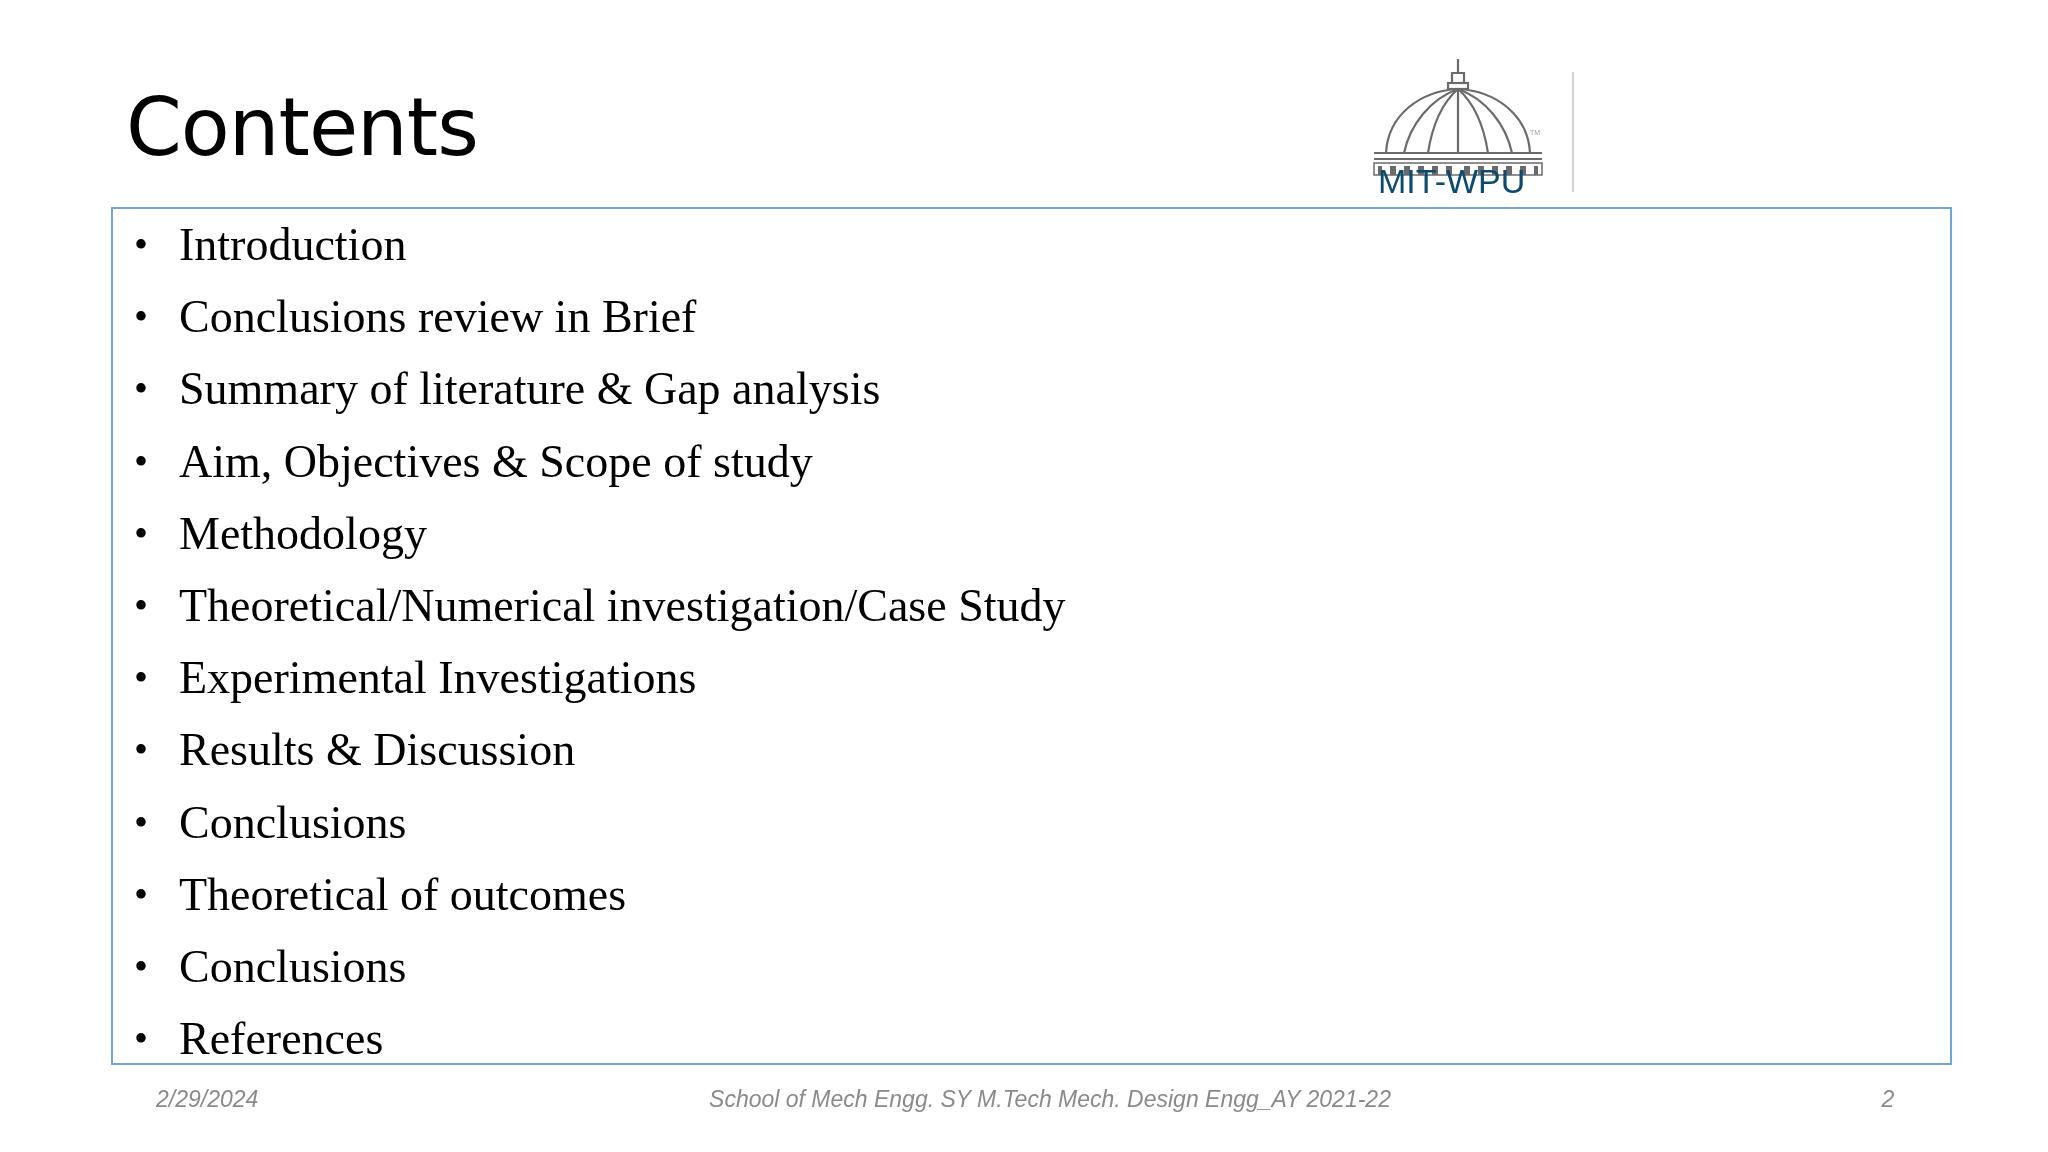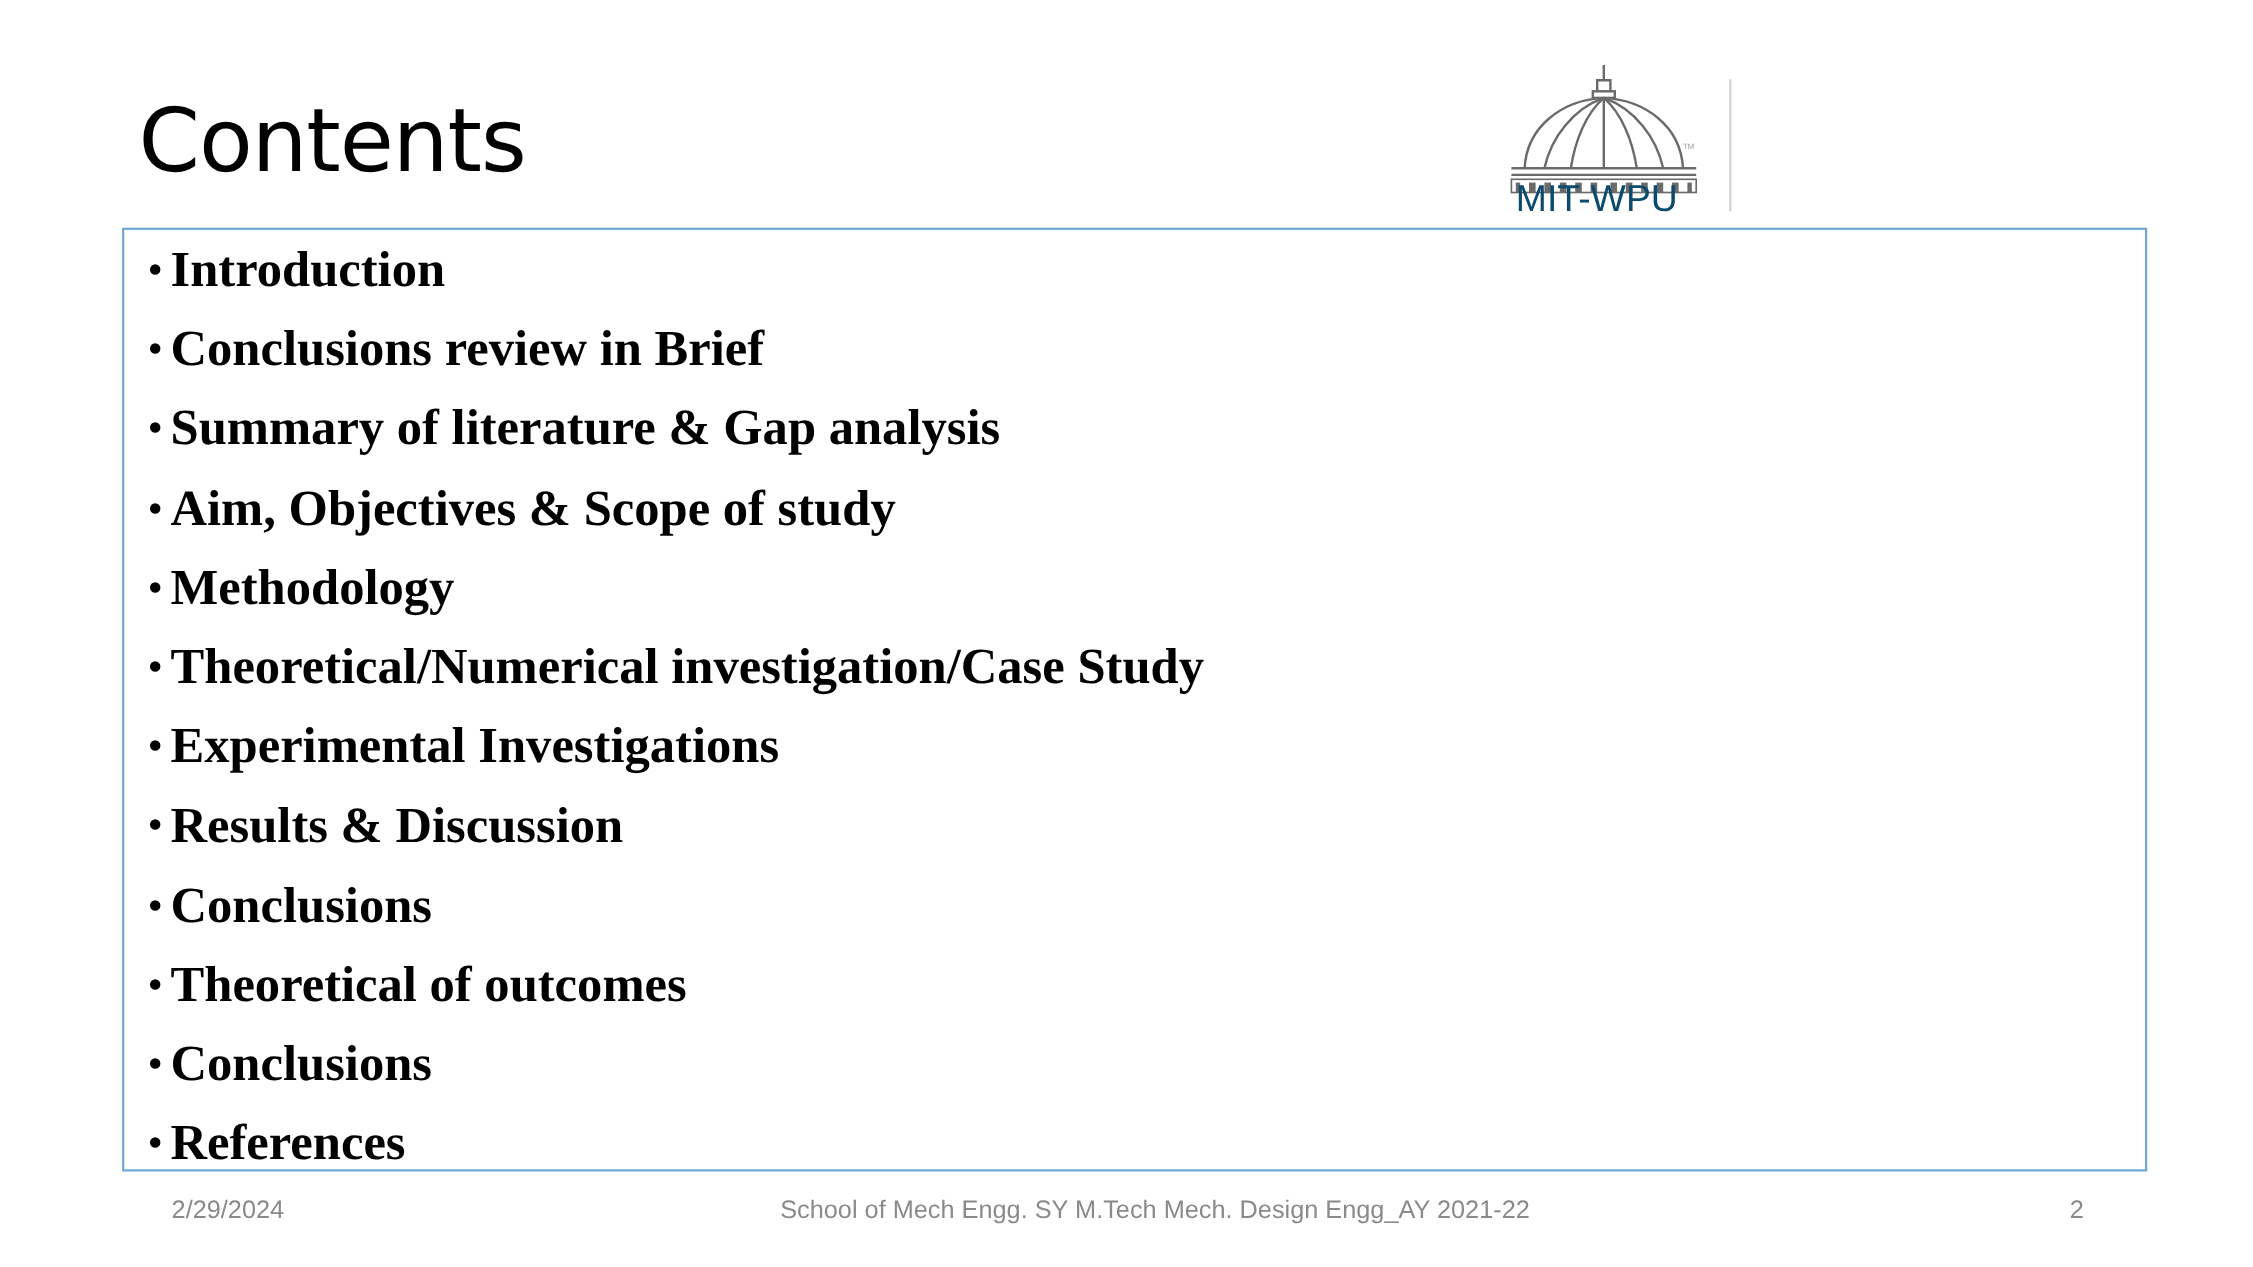--- a/index.html
+++ b/index.html
@@ -34,23 +34,23 @@
     }
     .bullets { list-style: none; margin: 0; padding: 0; position: absolute; left: 18px; top: 6px; }
     .bullet-item {
       position: relative; height: 72.2px; line-height: 60px;
       font-family: "Liberation Serif", "DejaVu Serif", serif; font-size: 46px; color: #000; white-space: nowrap;
     }
     .bullet-dot {
       position: absolute; left: 0px; top: 0px; width: 20px; text-align: center;
       font-family: "Liberation Serif", serif; font-size: 40px;
     }
-    .bullet-text { position: absolute; left: 24px; top: 0; font-weight: bold; }
+    .bullet-text { position: absolute; left: 48px; top: 0; }
     .footer { position: absolute; top: 1084px; height: 30px;
-      font-family: "Liberation Sans", "DejaVu Sans", sans-serif; font-size: 23px; color: #8a8a8a; line-height: 30px; white-space: nowrap; }
+      font-family: "Liberation Sans", "DejaVu Sans", sans-serif; font-size: 23px; color: #8a8a8a; line-height: 30px; white-space: nowrap; font-style: italic; }
     .footer-date { left: 156px; }
     .footer-center { left: 0; width: 2100px; text-align: center; }
     .footer-page { left: 1876px; width: 24px; text-align: center; }
   </style>
 </head>
 <body>
 
 <div class="slide">
 
   <div class="title">Contents</div>

